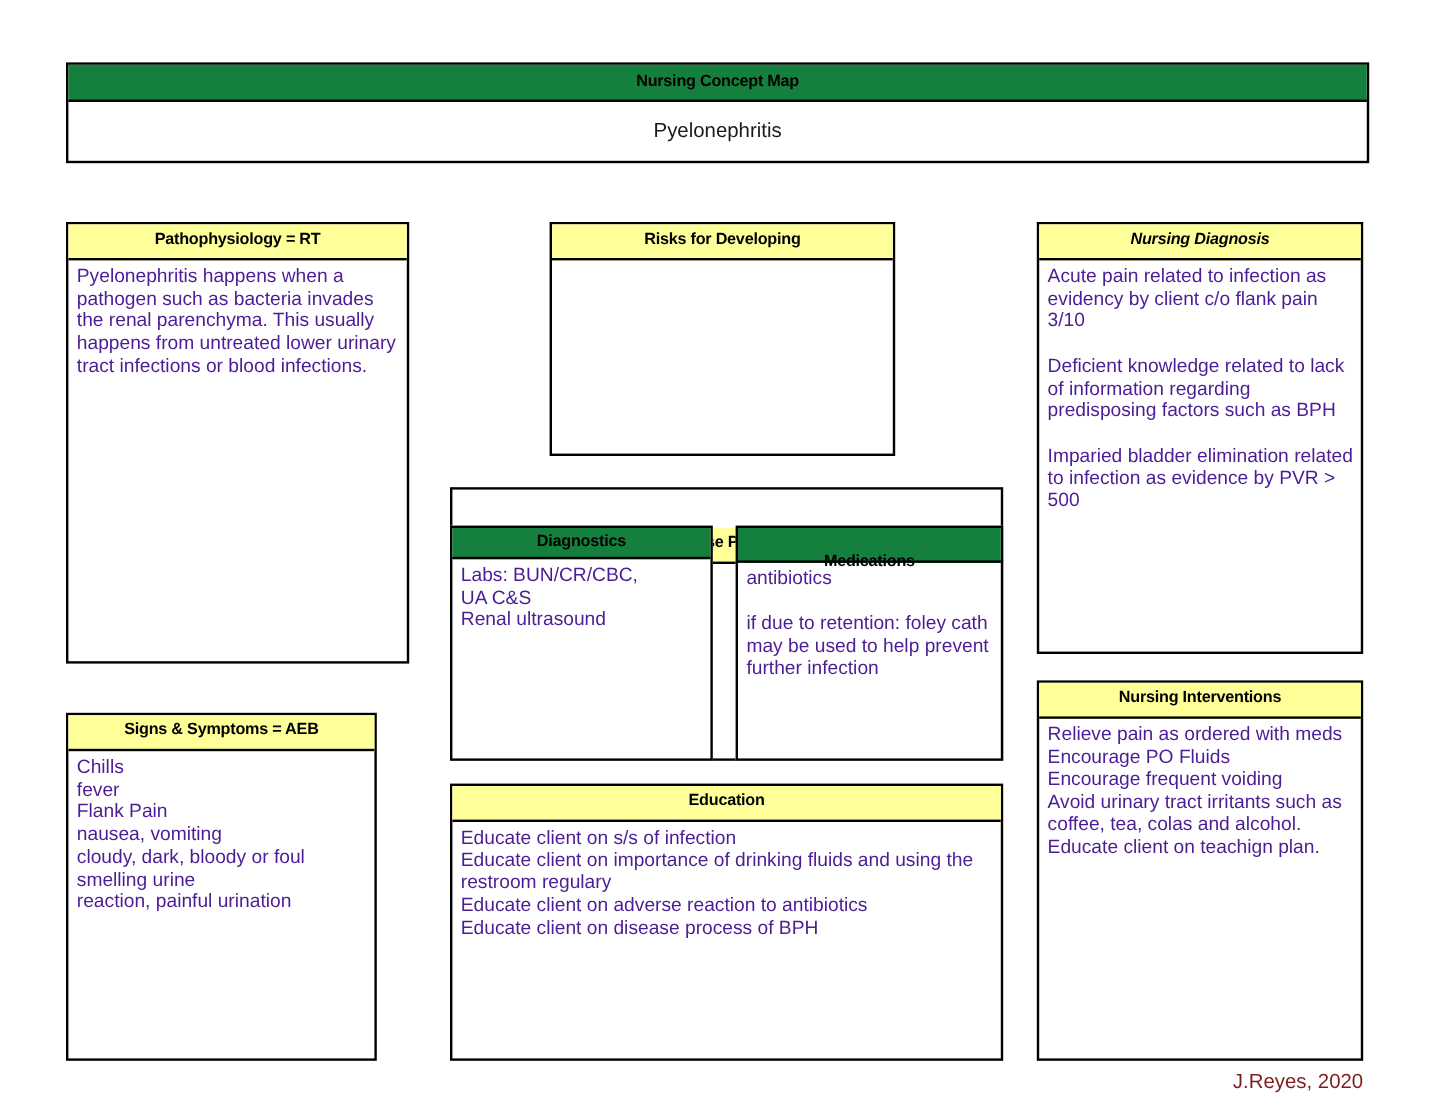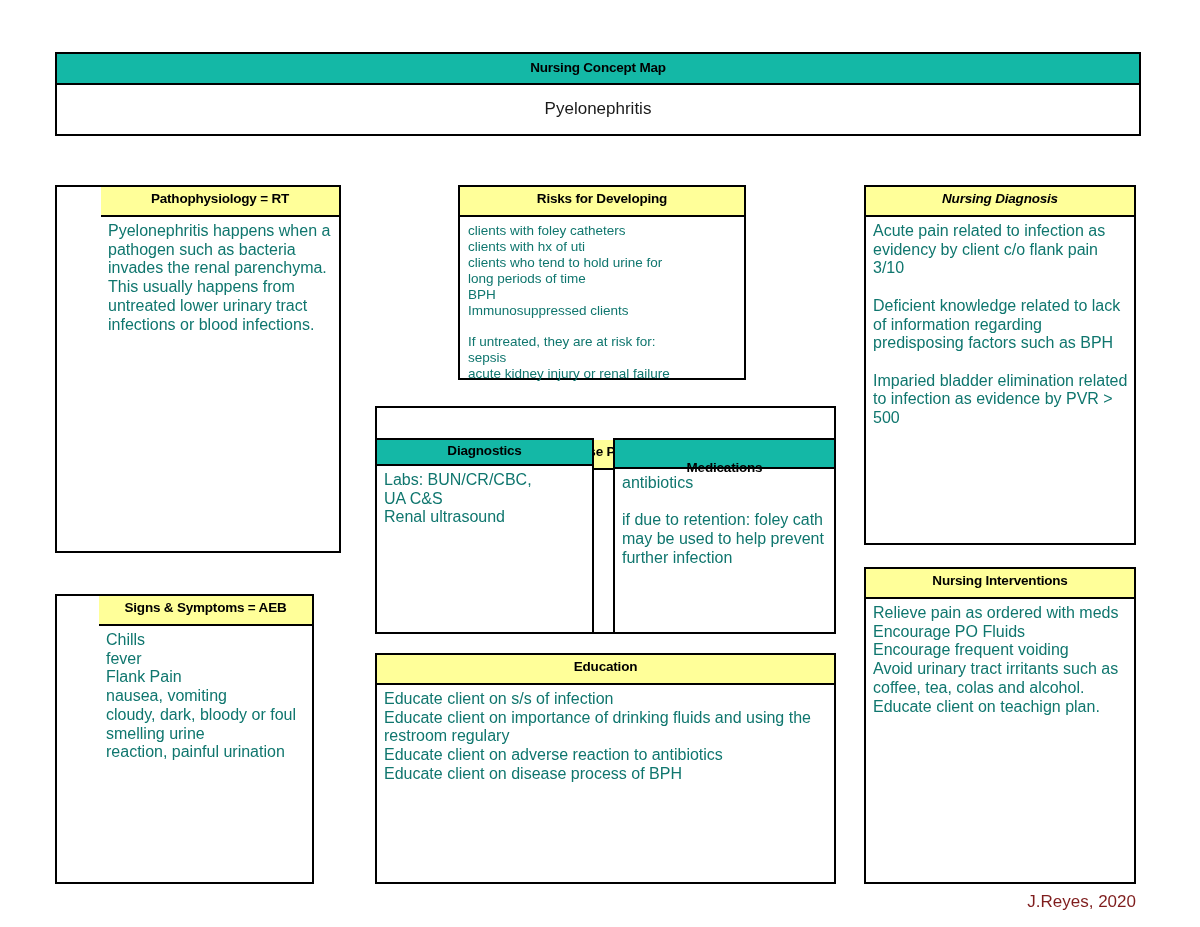--- a/index.html
+++ b/index.html
@@ -34,29 +34,29 @@
     font-weight: bold;
     text-align: center;
     font-size: 13.5px;
     letter-spacing: -0.2px;
     padding: 5px 4px 6px 4px;
     border-bottom: 2px solid #000000;
     box-sizing: border-box;
     line-height: 1.1;
   }
   .hdr-yellow { background: #FFFF99; }
-  .hdr-gray   { background: #14b8a6; }
+  .hdr-gray   { background: #15803d; }
 
   .body-text {
     padding: 5px 6px 6px 7px;
     font-size: 16px;
     line-height: 1.17;
     white-space: pre-wrap;
     box-sizing: border-box;
-    color: #0f766e;
+    color: #4c1d95;
   }
   .body-text.sm {
     font-size: 13.5px;
     line-height: 1.18;
     padding: 6px 6px 6px 8px;
   }
 
   
   #title-block {
     left: 55px;
@@ -70,24 +70,24 @@
     padding-top: 7px;
   }
   #title-subject {
     text-align: center;
     font-size: 17px;
     padding-top: 14px;
     color: #1a1a1a;
   }
 
   
-  #patho-box   { left: 55px;  top: 185px; width: 286px; height: 368px; padding-left: 44px; }
+  #patho-box   { left: 55px;  top: 185px; width: 286px; height: 368px; }
   #patho-box .hdr { height: 30px; }
 
-  #signs-box   { left: 55px;  top: 594px; width: 259px; height: 290px; padding-left: 42px; }
+  #signs-box   { left: 55px;  top: 594px; width: 259px; height: 290px; }
   #signs-box .hdr { height: 30px; }
 
   
   #risks-box   { left: 458px; top: 185px; width: 288px; height: 195px; }
   #risks-box .hdr { height: 30px; }
 
   #disease-box { left: 375px; top: 406px; width: 461px; height: 228px; }
   #disease-box .hdr { height: 30px; margin-top: 32px; }
 
   #diag-sub {
@@ -148,30 +148,20 @@
     <div class="body-text">Chills
 fever
 Flank Pain
 nausea, vomiting
 cloudy, dark, bloody or foul smelling urine
 reaction, painful urination</div>
   </div>
 
   <div class="box" id="risks-box">
     <div class="hdr hdr-yellow">Risks for Developing</div>
-    <div class="body-text sm">clients with foley catheters
-clients with hx of uti
-clients who tend to hold urine for
-long periods of time
-BPH
-Immunosuppressed clients
-
-If untreated, they are at risk for:
-sepsis
-acute kidney injury or renal failure</div>
   </div>
 
   <div class="box" id="disease-box">
     <div class="hdr hdr-yellow">Disease Process</div>
   </div>
 
   <div id="diag-sub">
     <div class="hdr hdr-gray">Diagnostics</div>
     <div class="body-text">Labs: BUN/CR/CBC,
 UA C&amp;S

